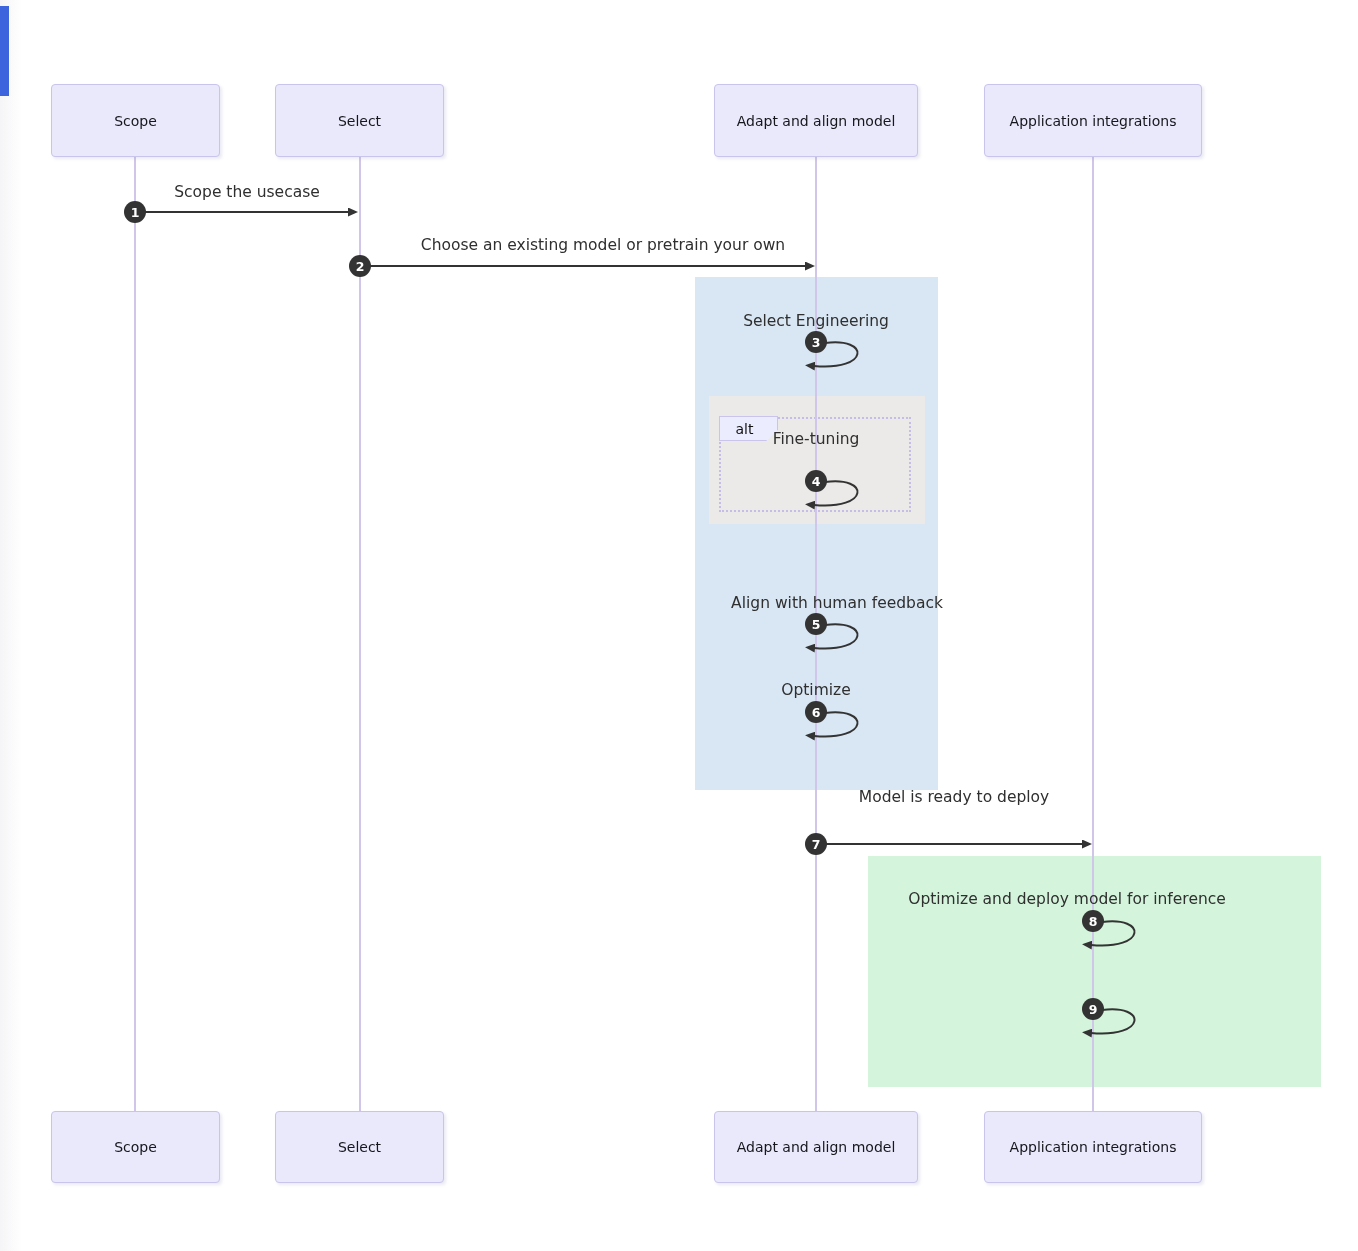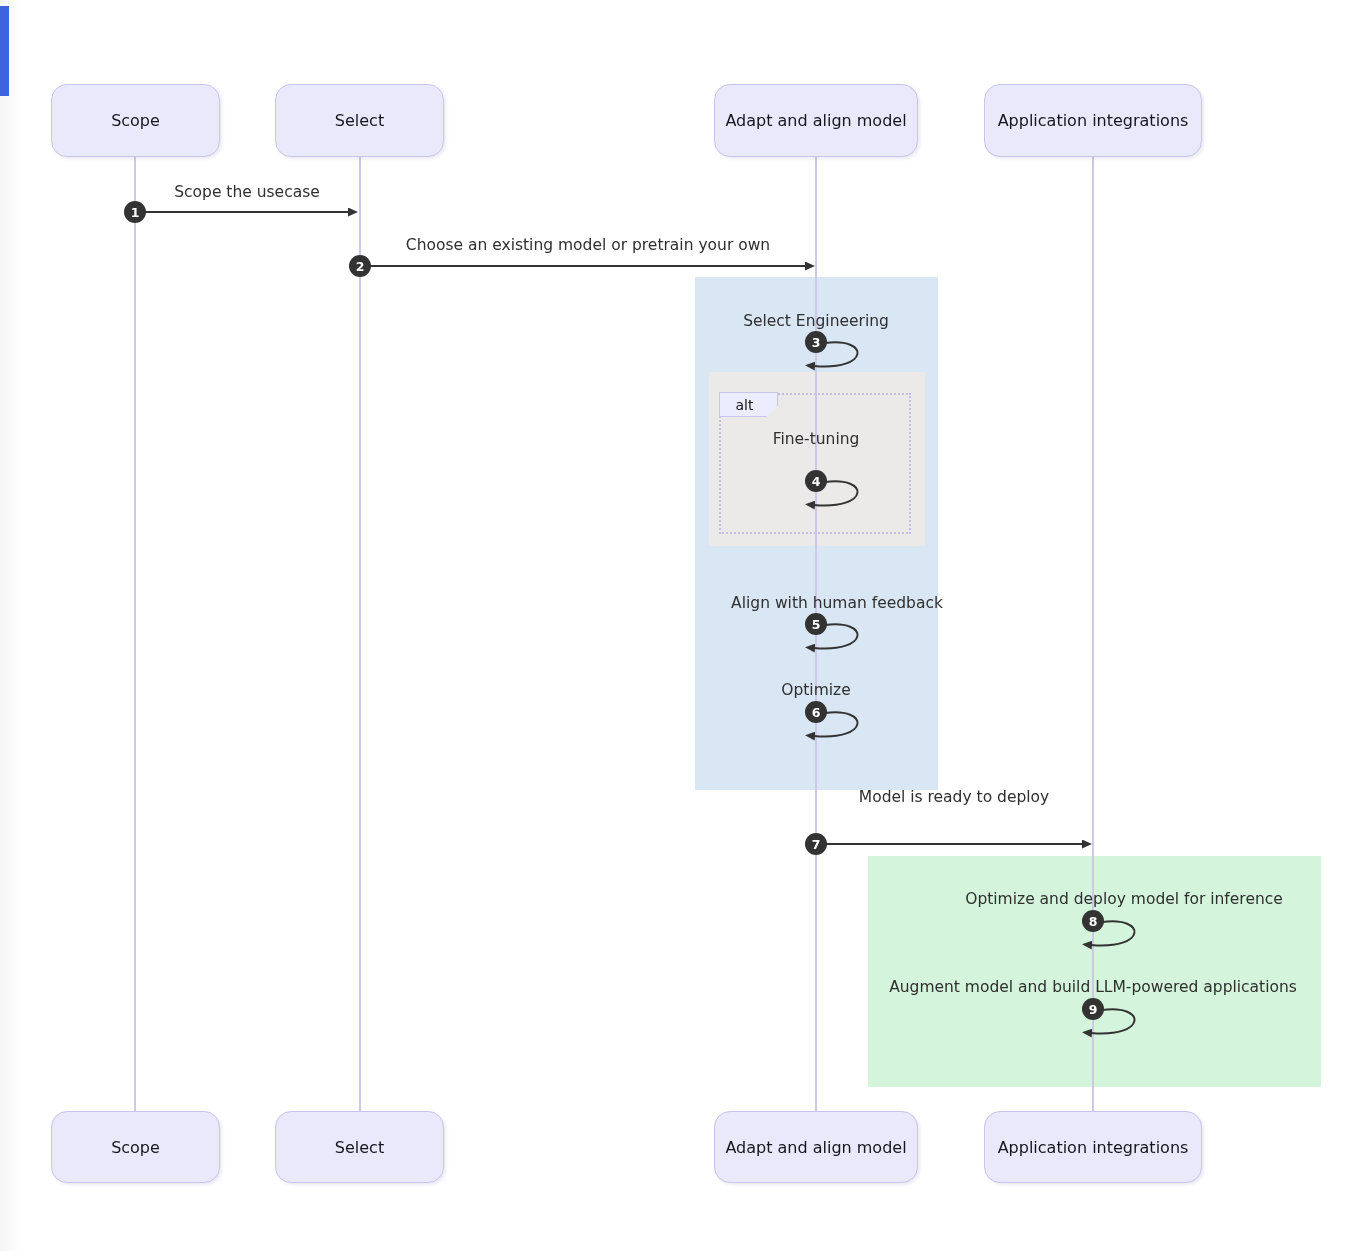--- a/index.html
+++ b/index.html
@@ -16,39 +16,39 @@
     background:var(--page-bg);
     font-family:"DejaVu Sans","Liberation Sans",sans-serif;
     color:var(--message-text);
   }
   .left-fade{position:absolute;left:0;top:0;width:22px;height:1251px;
     background:linear-gradient(to right,#F5F5F7,#FFFFFF);}
   .edge-strip{position:absolute;left:0;top:6px;width:9px;height:90px;
     background:var(--edge-strip);}
   .bgrect{position:absolute}
   .rect-blue{left:695px;top:277px;width:243px;height:513px;background:var(--rect-blue);}
-  .rect-gray{left:709px;top:372px;width:216px;height:174px;background:var(--rect-gray);}
+  .rect-gray{left:709px;top:396px;width:216px;height:128px;background:var(--rect-gray);}
   .rect-green{left:868px;top:856px;width:453px;height:231px;background:var(--rect-green);}
   .dotted-frame{position:absolute;left:10px;top:21px;right:14px;bottom:12px;
     border:2px dotted var(--dotted-border);}
   .alt-tab{position:absolute;left:10px;top:20px;width:59px;height:25px;
     background:var(--alt-tab-fill);border:1px solid var(--actor-border);
     clip-path:polygon(0 0,100% 0,100% 55%,80% 100%,0 100%);
     display:flex;align-items:center;justify-content:center;
     font-size:14px;color:#111;padding-right:8px;}
   svg.wires{position:absolute;left:0;top:0;z-index:2}
   .lifeline{stroke:var(--lifeline);stroke-width:2}
   .msgline{stroke:var(--arrow);stroke-width:2;fill:none}
   .arrowhead{fill:var(--arrow)}
   .actor{
     position:absolute;z-index:3;background:var(--actor-fill);
-    border:1px solid var(--actor-border);border-radius:16px;
+    border:1px solid var(--actor-border);border-radius:4px;
     box-shadow:2px 2px 3px rgba(140,140,190,.18);
     display:flex;align-items:center;justify-content:center;
-    font-size:16px;color:var(--actor-text);white-space:nowrap;}
+    font-size:14px;color:var(--actor-text);white-space:nowrap;}
   .msg{
     position:absolute;z-index:3;transform:translateX(-50%);
     font-size:15.5px;color:var(--message-text);white-space:nowrap;}
   .badge{
     position:absolute;z-index:4;width:22px;height:22px;border-radius:50%;
     background:var(--badge-fill);color:var(--badge-text);
     display:flex;align-items:center;justify-content:center;
     font-size:12.5px;font-weight:bold;}
 </style>
 </head>
@@ -111,28 +111,27 @@
     <span>Select</span>
   </div>
   <div class="actor" style="left:714px;top:1111px;width:204px;height:72px">
     <span>Adapt and align model</span>
   </div>
   <div class="actor" style="left:984px;top:1111px;width:218px;height:72px">
     <span>Application integrations</span>
   </div>
 
   <div class="msg" style="left:247px;top:183px">Scope the usecase</div>
-  <div class="msg" style="left:588px;top:236px">Choose an existing model or pretrain your own</div>
+  <div class="msg" style="left:603px;top:236px">Choose an existing model or pretrain your own</div>
   <div class="msg" style="left:816px;top:312px">Select Engineering</div>
   <div class="msg" style="left:816px;top:430px">Fine-tuning</div>
   <div class="msg" style="left:837px;top:594px">Align with human feedback</div>
   <div class="msg" style="left:816px;top:681px">Optimize</div>
   <div class="msg" style="left:954px;top:788px">Model is ready to deploy</div>
-  <div class="msg" style="left:1124px;top:890px">Optimize and deploy model for inference</div>
-  <div class="msg" style="left:1093px;top:978px">Augment model and build LLM-powered applications</div>
+  <div class="msg" style="left:1067px;top:890px">Optimize and deploy model for inference</div>
 
   <div class="badge" style="left:124px;top:201px">1</div>
   <div class="badge" style="left:349px;top:255px">2</div>
   <div class="badge" style="left:805px;top:331px">3</div>
   <div class="badge" style="left:805px;top:470px">4</div>
   <div class="badge" style="left:805px;top:613px">5</div>
   <div class="badge" style="left:805px;top:701px">6</div>
   <div class="badge" style="left:805px;top:833px">7</div>
   <div class="badge" style="left:1082px;top:910px">8</div>
   <div class="badge" style="left:1082px;top:998px">9</div>

